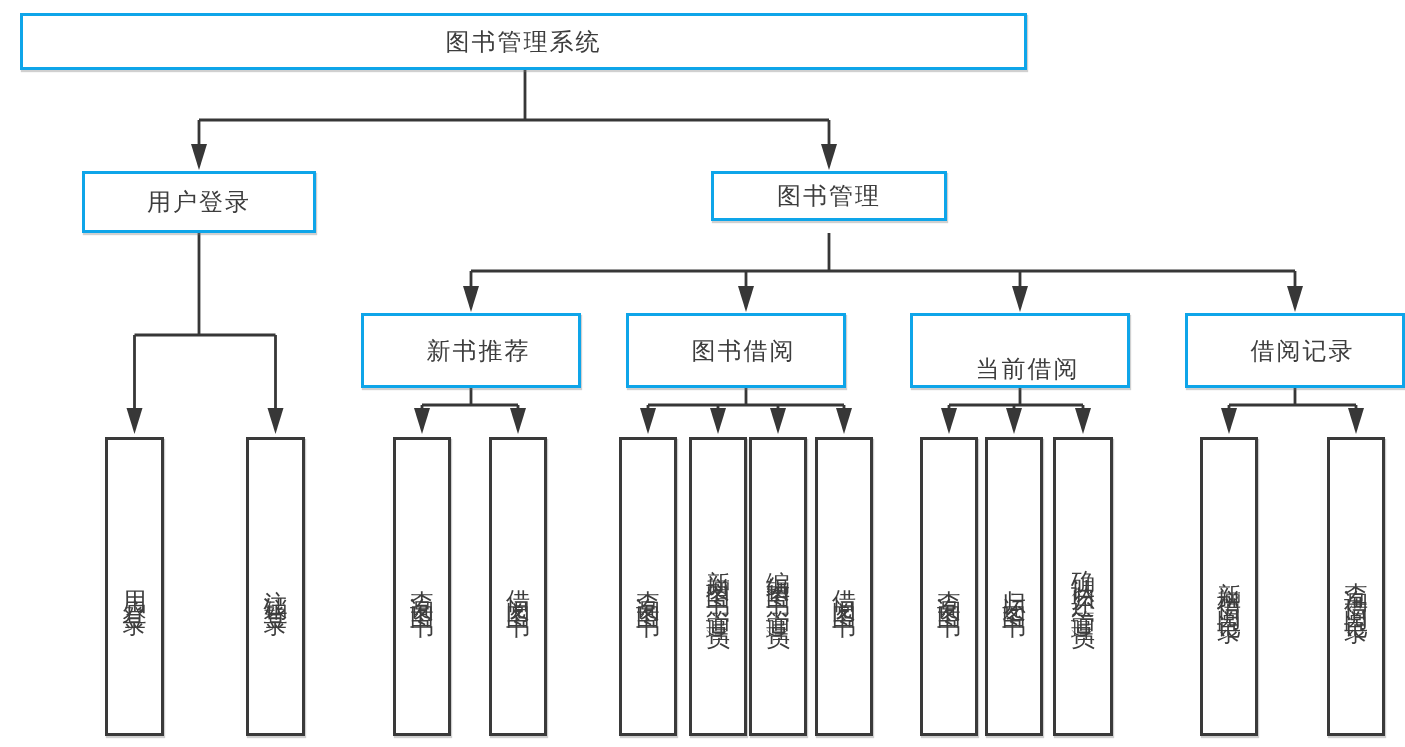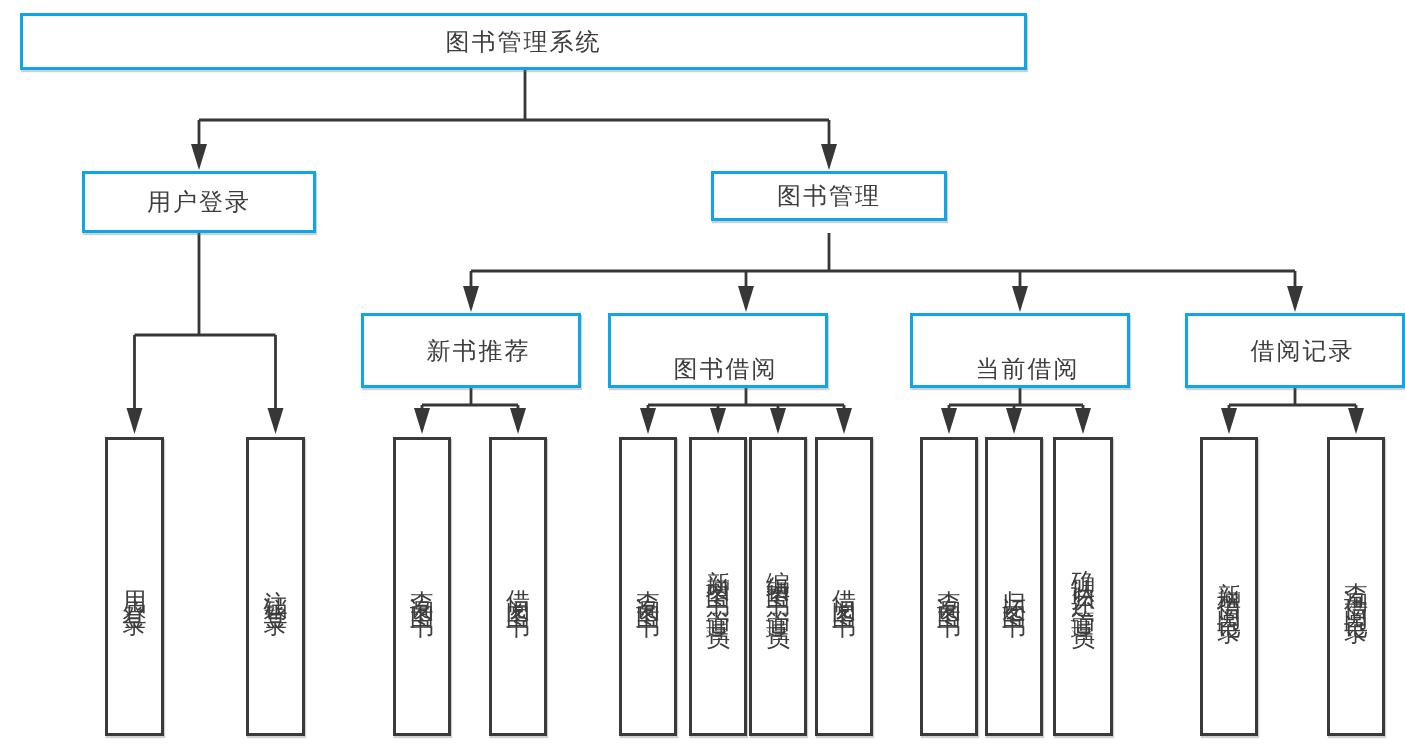--- a/index.html
+++ b/index.html
@@ -42,21 +42,21 @@
     font-size: 24px;
     letter-spacing: 2px;
     color: #3d3d3d;
     z-index: 2;
   }
   .hbox.root   { left: 20px;   top: 13px;  width: 1007px; height: 57px; }
   .hbox.l2-a   { left: 82px;   top: 171px; width: 234px;  height: 62px; }
   .hbox.l2-b   { left: 711px;  top: 171px; width: 236px;  height: 50px; }
   .hbox.l3     { top: 313px;   height: 75px; width: 220px; padding-left: 15px; }
   .hbox.l3-1   { left: 361px; }
-  .hbox.l3-2   { left: 608px; align-items: flex-end; }
+  .hbox.l3-2   { left: 626px; }
   .hbox.l3-3   { left: 910px; align-items: flex-end; }
   .hbox.l3-4   { left: 1185px; }
   .vbox {
     position: absolute;
     box-sizing: border-box;
     top: 437px;
     height: 299px;
     background: #ffffff;
     border: 3px solid #3a3a3a;
     box-shadow: 1px 2px 1px rgba(120,120,120,0.35);

